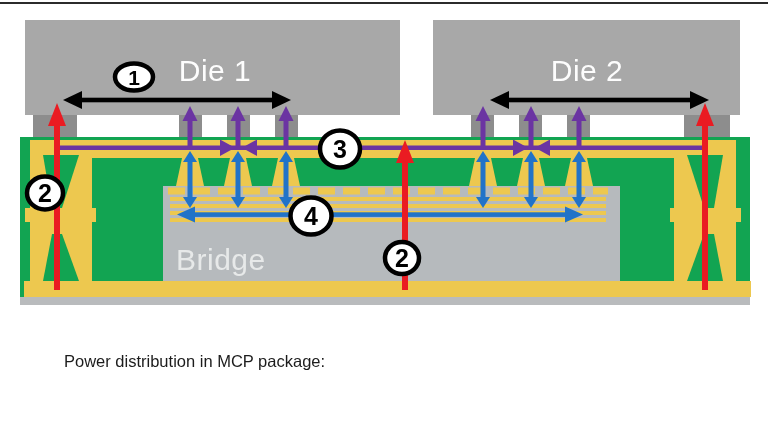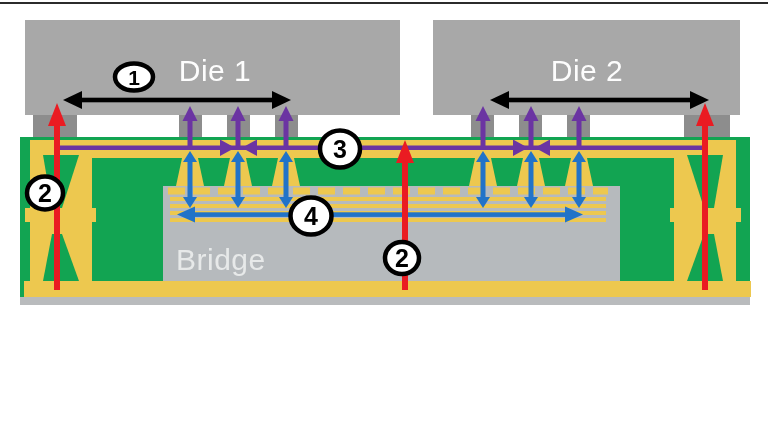--- a/index.html
+++ b/index.html
@@ -189,13 +189,17 @@
     <g>
       <ellipse cx="402" cy="258" rx="17" ry="16" class="badge-ellipse"></ellipse>
       <text x="402" y="266.5" class="badge-num">2</text>
     </g>
 
     <text x="215" y="81" class="die-label">Die 1</text>
     <text x="587" y="81" class="die-label">Die 2</text>
     <text x="176" y="270" class="bridge-label">Bridge</text>
   </svg>
 
+  <div class="caption">
+    <div>Power distribution in MCP package:</div>
+    
+  </div>
 </div>
 
 </body></html>

